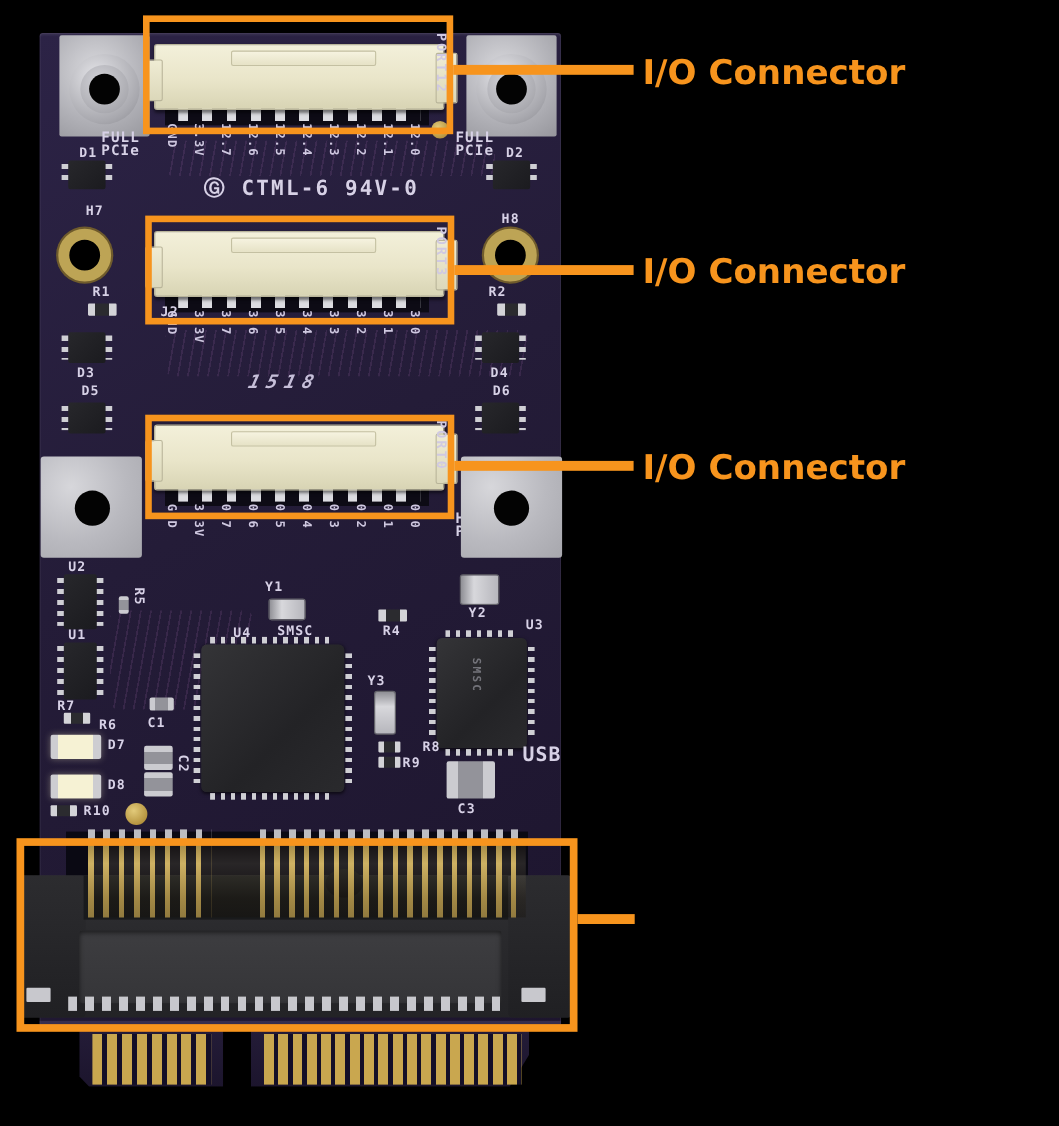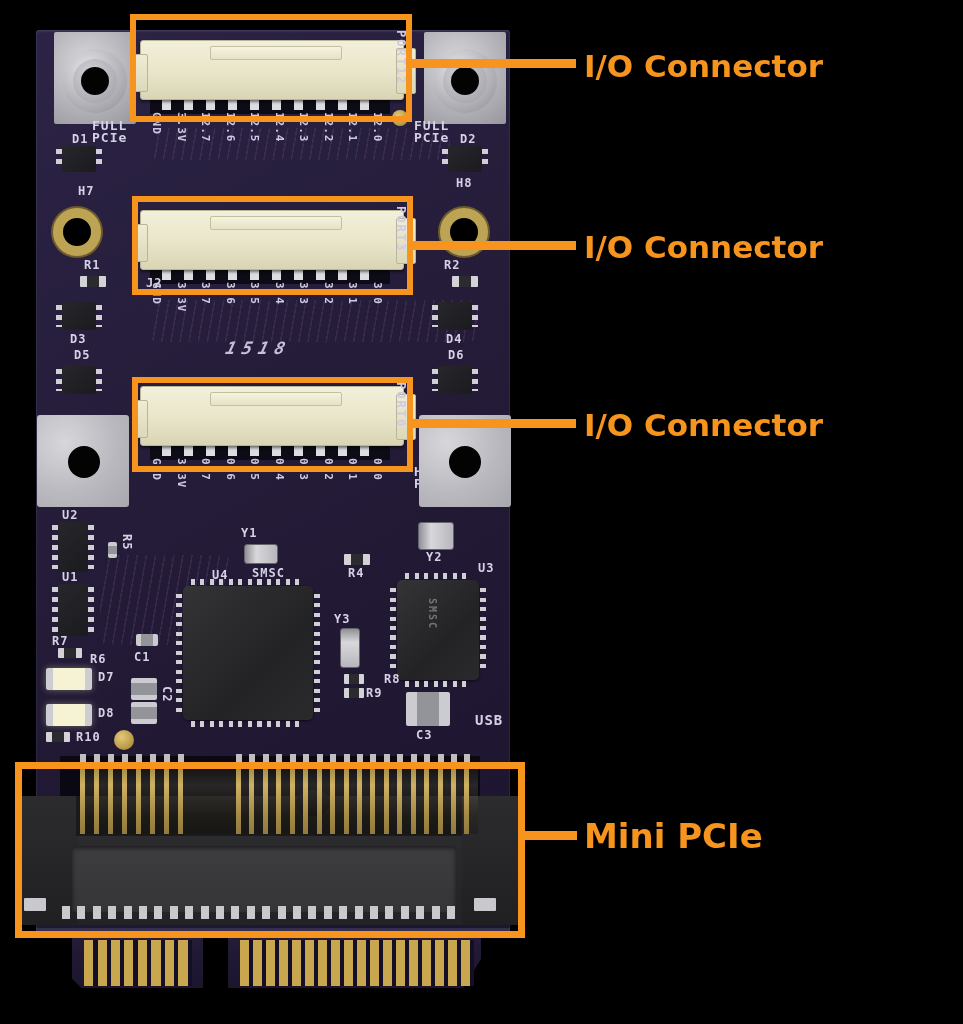--- a/index.html
+++ b/index.html
@@ -131,22 +131,23 @@
   <div class="abs soic" style="left:62px;top:146px;width:34px;height:26px">
       <i class="pl"></i>
       <i class="pr"></i>
     </div>
   <div class="abs silk ref" style="left:460px;top:132px">D2</div>
   <div class="abs soic" style="left:448px;top:146px;width:34px;height:26px">
       <i class="pl"></i>
       <i class="pr"></i>
     </div>
   <div class="abs silk ref" style="left:78px;top:184px">H7</div>
-  <div class="abs silk ref" style="left:456px;top:176px">H8</div>
-
+  <div class="abs silk ref" style="left:456px;top:192px">H8</div>
+
+  <div class="abs silk title" style="left:143px;top:158px;width:280px">Ⓖ CTML-6 94V-0</div>
 
   <div class="abs goldring" style="left:53px;top:208px;width:28px;height:28px"></div>
   <div class="abs goldring" style="left:440px;top:208px;width:28px;height:28px"></div>
 
   <div class="abs silk ref" style="left:84px;top:258px">R1</div>
   <div class="abs res" style="left:80px;top:276px;width:26px;height:11px"></div>
   <div class="abs silk ref" style="left:444px;top:258px">R2</div>
   <div class="abs res" style="left:452px;top:276px;width:26px;height:11px"></div>
 
   <div class="abs darkgap" style="left:150px;top:262px;width:240px;height:22px"></div>
@@ -276,21 +277,21 @@
     <i class="qp" style="top:-7px"></i>
     <i class="qp" style="bottom:-7px"></i>
     <i class="qpv" style="left:-7px"></i>
     <i class="qpv" style="right:-7px"></i>
     <span class="vert" style="position:absolute;left:30px;top:18px;height:64px;color:rgba(205,205,215,.45);font:bold 10px 'DejaVu Sans Mono',monospace;letter-spacing:2px">SMSC</span>
   </div>
   <div class="abs res" style="left:344px;top:674px;width:20px;height:10px"></div>
   <div class="abs silk ref" style="left:384px;top:672px">R8</div>
   <div class="abs res" style="left:344px;top:688px;width:20px;height:10px"></div>
   <div class="abs silk ref" style="left:366px;top:686px">R9</div>
-  <div class="abs silk" style="left:475px;top:712px;font-size:14px;letter-spacing:1px">USB</div>
+  <div class="abs silk" style="left:475px;top:676px;font-size:18px;letter-spacing:1px">USB</div>
   <div class="abs cap" style="left:406px;top:692px;width:44px;height:34px"></div>
   <div class="abs silk ref" style="left:416px;top:728px">C3</div>
 
   <div class="abs darkgap" style="left:60px;top:756px;width:420px;height:50px;background:#0a0913"></div>
   <div class="abs mpbody" style="left:18px;top:796px;width:502px;height:129px"></div>
   <div class="abs mpend" style="left:18px;top:796px;width:60px;height:129px"></div>
   <div class="abs mpend" style="left:462px;top:796px;width:58px;height:129px"></div>
   <div class="abs mpslot" style="left:76px;top:796px;width:386px;height:40px"></div>
   <div class="abs mpnotch" style="left:296px;top:790px;width:34px;height:26px"></div>
   <div class="abs mprecess" style="left:72px;top:846px;width:384px;height:66px"></div>
@@ -317,15 +318,14 @@
   <div class="abs cbox" style="left:132px;top:196px;width:269px;height:87px"></div>
   <div class="abs cline" style="left:413px;top:241px;width:163px;height:9px"></div>
   <div class="abs clabel" style="left:584px;top:229px">I/O Connector</div>
 
   <div class="abs cbox" style="left:132px;top:377px;width:269px;height:83px"></div>
   <div class="abs cline" style="left:413px;top:419px;width:163px;height:9px"></div>
   <div class="abs clabel" style="left:584px;top:407px">I/O Connector</div>
 
   <div class="abs cbox4" style="left:15px;top:762px;width:496px;height:162px"></div>
   <div class="abs cline" style="left:525px;top:831px;width:52px;height:9px"></div>
-  <div class="abs clabel clabel4" style="left:584px;top:816px">Mini PCIe</div>
 
 </div>
 
 </body></html>

